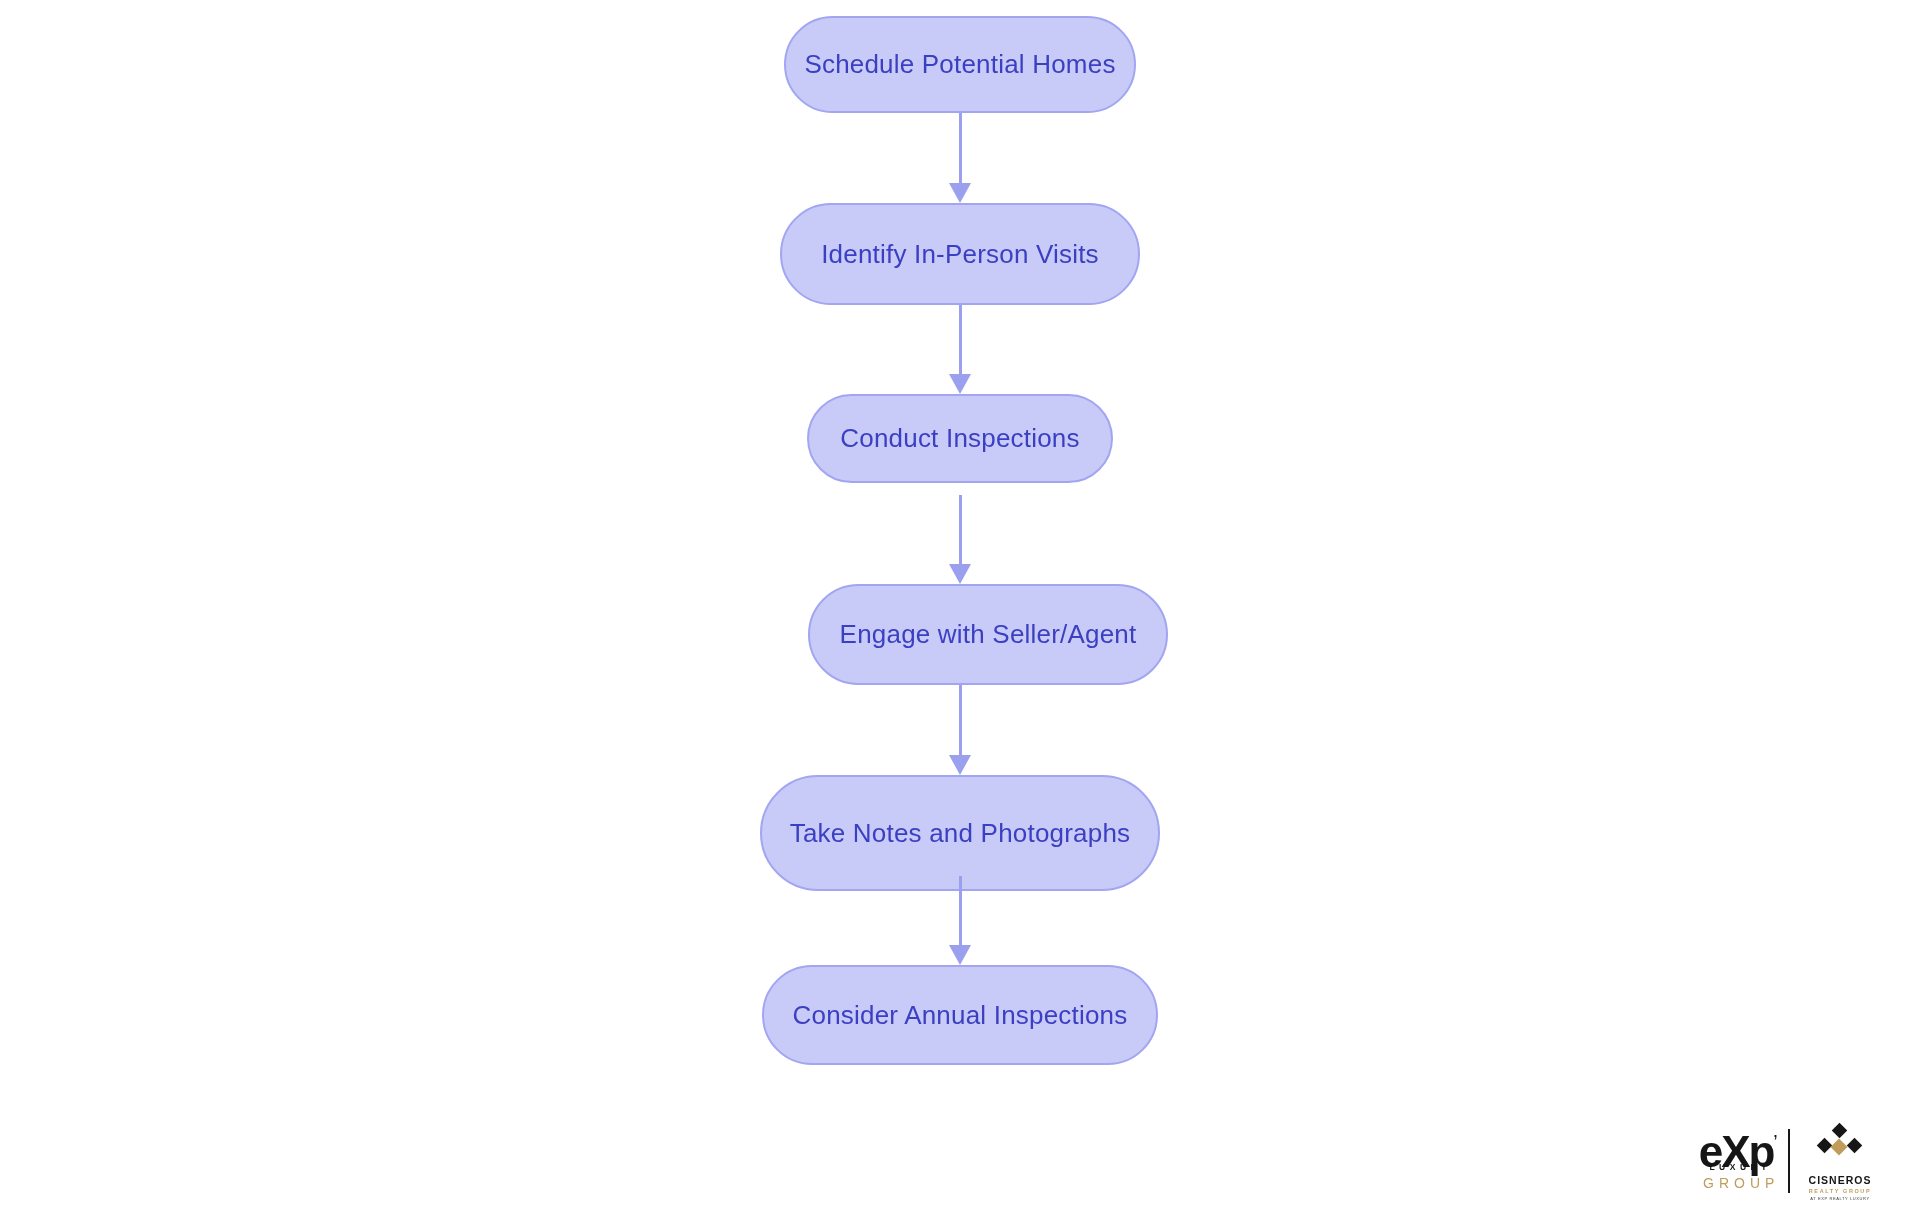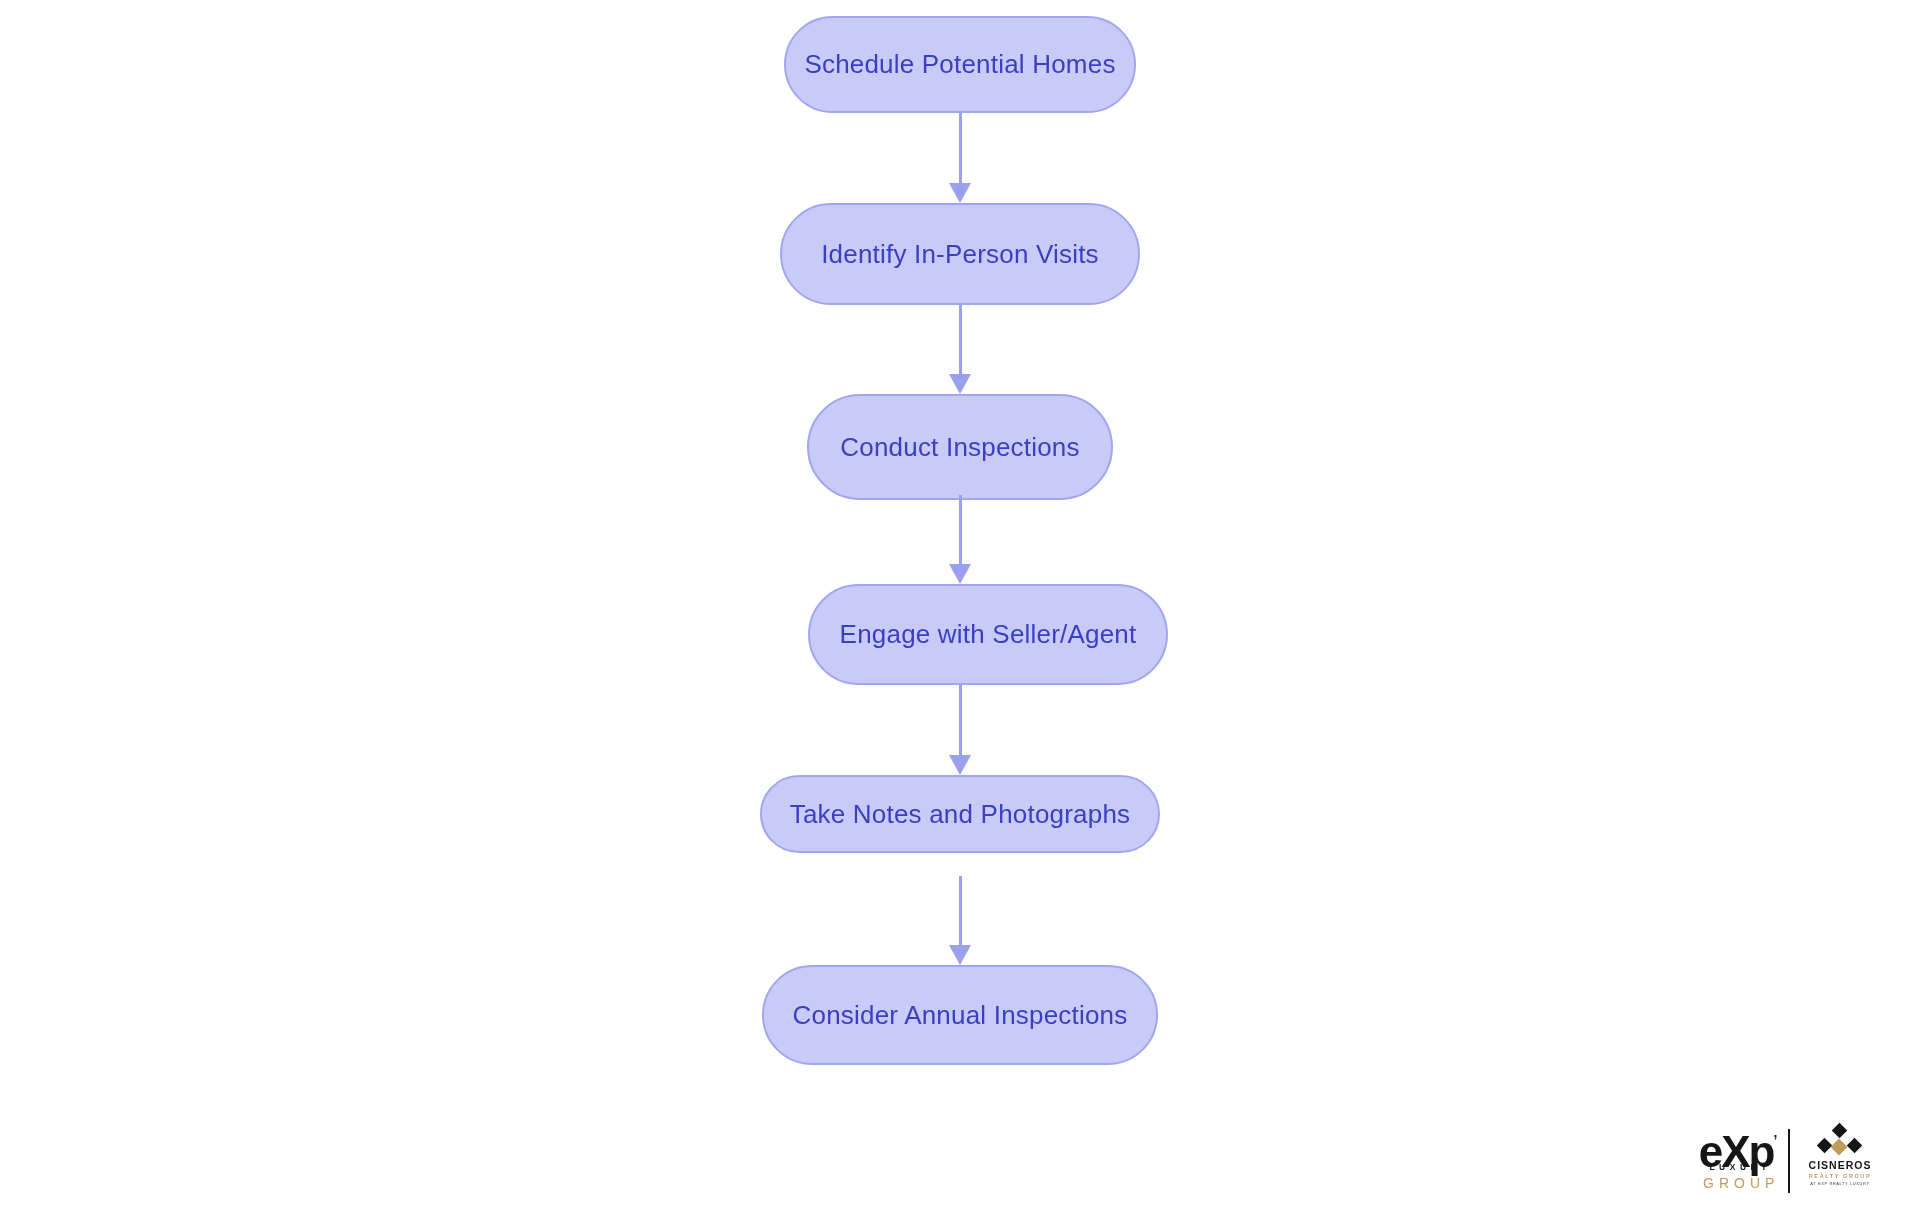--- a/index.html
+++ b/index.html
@@ -135,21 +135,21 @@
   .dmd {
     position: absolute;
     transform: rotate(45deg);
     background: var(--ink);
   }
   .dmd.top   { left: 34px; top: 3px;  width: 11px; height: 11px; }
   .dmd.left  { left: 19px; top: 18px; width: 11px; height: 11px; }
   .dmd.right { left: 49px; top: 18px; width: 11px; height: 11px; }
   .dmd.gold  { left: 33px; top: 19px; width: 12px; height: 12px; background: var(--gold); }
   .cis-name {
-    margin-top: 3px;
+    margin-top: 18px;
     font-size: 10.5px;
     font-weight: 700;
     letter-spacing: 1px;
     color: var(--ink);
   }
   .cis-line2 {
     margin-top: 2px;
     font-size: 5.5px;
     font-weight: 700;
     letter-spacing: 1.6px;
@@ -176,35 +176,35 @@
         <div class="shaft"></div>
         <div class="head"></div>
       </div>
       <div class="node" style="left: 780px; top: 203px; width: 360px; height: 102px;">
         <span>Identify In-Person Visits</span>
       </div>
       <div class="arrow" style="left: 949px; top: 305px; height: 89px;">
         <div class="shaft"></div>
         <div class="head"></div>
       </div>
-      <div class="node" style="left: 807px; top: 394px; width: 306px; height: 106px;">
+      <div class="node" style="left: 807px; top: 394px; width: 306px; height: 89px;">
         <span>Conduct Inspections</span>
       </div>
       <div class="arrow" style="left: 949px; top: 495px; height: 89px;">
         <div class="shaft"></div>
         <div class="head"></div>
       </div>
       <div class="node" style="left: 808px; top: 584px; width: 360px; height: 101px;">
         <span>Engage with Seller/Agent</span>
       </div>
       <div class="arrow" style="left: 949px; top: 685px; height: 90px;">
         <div class="shaft"></div>
         <div class="head"></div>
       </div>
-      <div class="node" style="left: 760px; top: 775px; width: 400px; height: 78px;">
+      <div class="node" style="left: 760px; top: 775px; width: 400px; height: 116px;">
         <span>Take Notes and Photographs</span>
       </div>
       <div class="arrow" style="left: 949px; top: 876px; height: 89px;">
         <div class="shaft"></div>
         <div class="head"></div>
       </div>
       <div class="node" style="left: 762px; top: 965px; width: 396px; height: 100px;">
         <span>Consider Annual Inspections</span>
       </div>
     </div>

